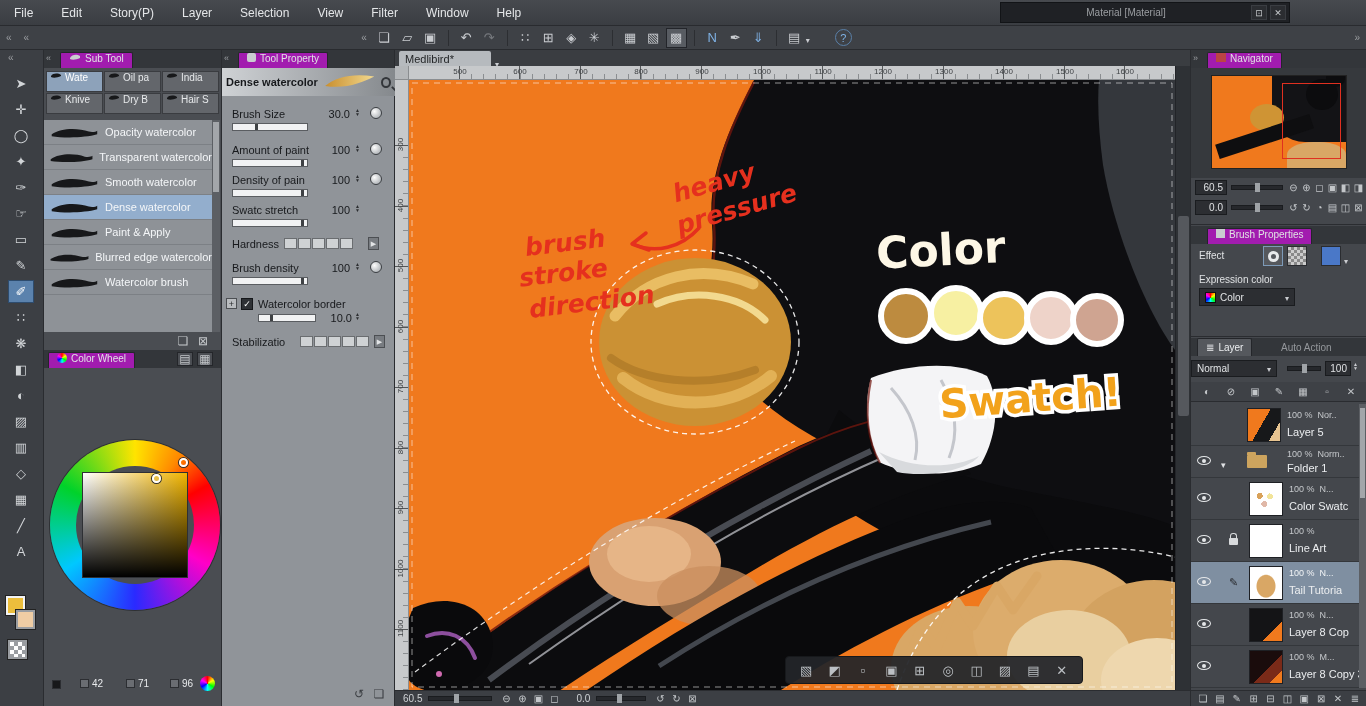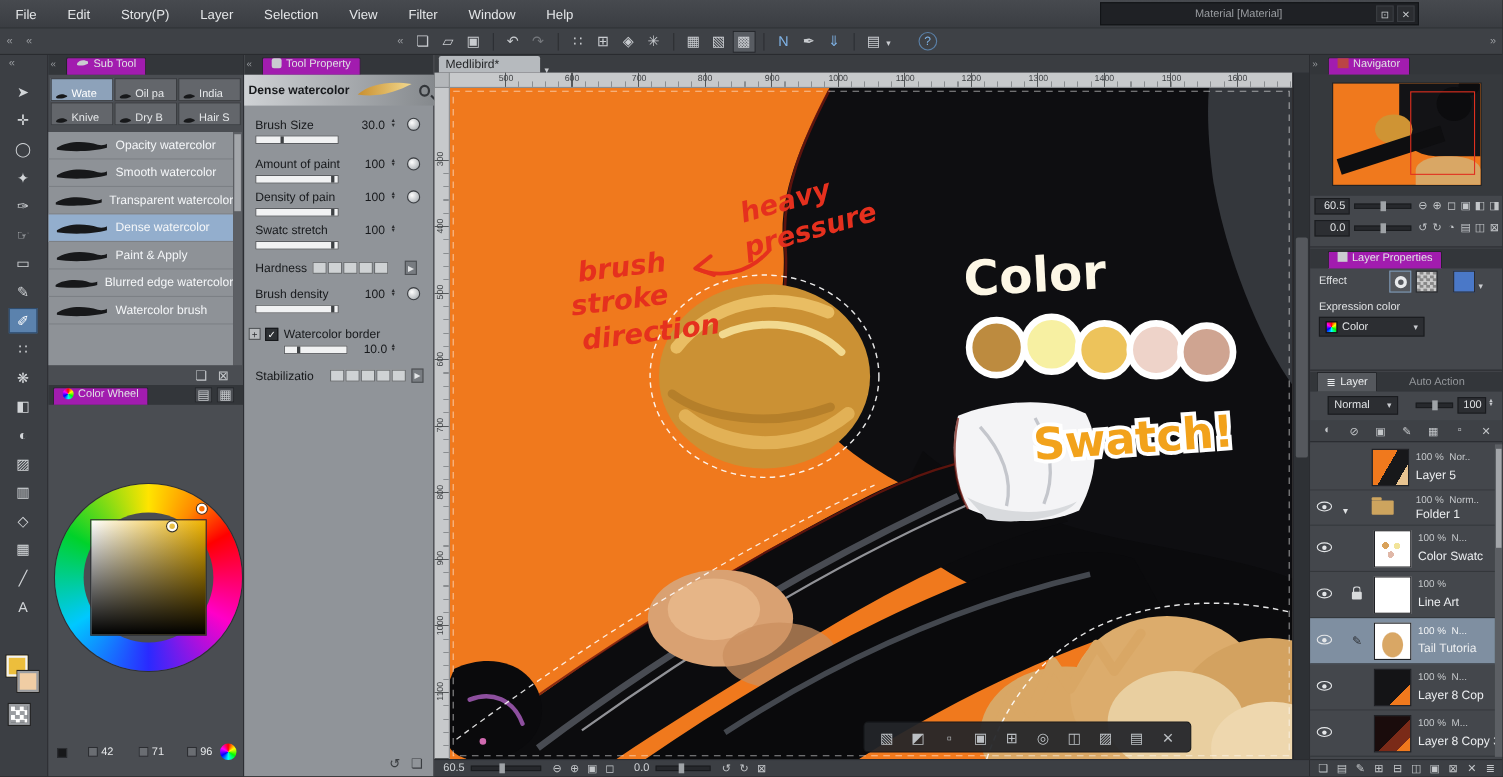--- a/index.html
+++ b/index.html
@@ -33,21 +33,21 @@
 .clps2{position:absolute;left:2px;top:3px;font-size:9px;color:#9a9da1}
 .ico{display:inline-flex;align-items:center;justify-content:center;color:#c3c6c9;font-size:12px;width:18px;height:18px}
 .chev::after{content:"▾";font-size:8px;color:#caccd0}
 .caret::after{content:"▾";font-size:9px;color:#e0e2e4}
 .spin{display:inline-flex;flex-direction:column;line-height:4px}
 .spin::before{content:"▲";font-size:5px;color:#2c2e31}
 .spin::after{content:"▼";font-size:5px;color:#2c2e31}
 .spin.lt::before{color:#caccd0}.spin.lt::after{color:#caccd0}
 
 #subtool-col{left:44px;top:50px;width:178px;height:656px;background:#4a4d52;border-right:1px solid #2a2c30}
-.st-tab{position:absolute;width:57px;height:21px;background:#63666b;border:1px solid #3a3c40;color:#e6e8ea;font-size:10px;display:flex;align-items:flex-end;gap:3px;padding:0 3px;overflow:hidden;white-space:nowrap}
+.st-tab{position:absolute;width:57px;height:21px;background:#63666b;border:1px solid #3a3c40;color:#e6e8ea;font-size:10px;display:flex;align-items:flex-start;gap:3px;padding:0 3px;overflow:hidden;white-space:nowrap}
 .st-tab.sel{background:#8da2ba;border-color:#55размер6d88;color:#fff}
 #st-list{position:absolute;left:0;top:70px;width:168px;height:212px;background:#8e9297;overflow:hidden}
 .st-item{height:25px;display:flex;align-items:center;gap:6px;padding-left:5px;border-bottom:1px solid #7c8085;color:#f4f6f8;font-size:11px;white-space:nowrap}
 .st-item.sel{background:#93aecd}
 .st-scroll{position:absolute;left:168px;top:70px;width:8px;height:212px;background:#5c5f64}
 .st-scroll i{position:absolute;left:1px;top:2px;width:6px;height:70px;background:#a3a6aa}
 
 #cw-hdr{top:300px}
 #wheel{position:absolute;left:6px;top:390px;width:170px;height:170px;border-radius:50%;background:conic-gradient(#ffe400,#ff8a00 9%,#ff0000 17%,#ff00c8 33%,#2a2aff 50%,#00c8ff 66%,#00d22a 83%,#ffe400);box-shadow:0 0 0 1px #2e3034}
 #wheel::after{content:"";position:absolute;left:26px;top:26px;width:118px;height:118px;border-radius:50%;background:#4a4d52}
@@ -270,27 +270,27 @@
       <div class="st-item">
         <svg width="50" height="13" viewBox="0 0 52 14">
             <path d="M2,9 C12,2 30,2 42,6 C46,7 50,6 51,5 L51,9 C38,13 14,13 2,11 Z" fill="#17181a"></path>
           </svg>
         <span>Opacity watercolor</span>
       </div>
       <div class="st-item">
         <svg width="50" height="13" viewBox="0 0 52 14">
             <path d="M2,9 C12,2 30,2 42,6 C46,7 50,6 51,5 L51,9 C38,13 14,13 2,11 Z" fill="#17181a"></path>
           </svg>
-        <span>Smooth watercolor</span>
+        <span>Transparent watercolor</span>
       </div>
       <div class="st-item">
         <svg width="50" height="13" viewBox="0 0 52 14">
             <path d="M2,9 C12,2 30,2 42,6 C46,7 50,6 51,5 L51,9 C38,13 14,13 2,11 Z" fill="#17181a"></path>
           </svg>
-        <span>Transparent watercolor</span>
+        <span>Smooth watercolor</span>
       </div>
       <div class="st-item sel">
         <svg width="50" height="13" viewBox="0 0 52 14">
             <path d="M2,9 C12,2 30,2 42,6 C46,7 50,6 51,5 L51,9 C38,13 14,13 2,11 Z" fill="#17181a"></path>
           </svg>
         <span>Dense watercolor</span>
       </div>
       <div class="st-item">
         <svg width="50" height="13" viewBox="0 0 52 14">
             <path d="M2,9 C12,2 30,2 42,6 C46,7 50,6 51,5 L51,9 C38,13 14,13 2,11 Z" fill="#17181a"></path>
@@ -618,21 +618,21 @@
     <span class="nvi" style="left:122px;top:150px">◔</span>
     <span class="nvi" style="left:135px;top:150px">▤</span>
     <span class="nvi" style="left:148px;top:150px">◫</span>
     <span class="nvi" style="left:161px;top:150px">⊠</span>
     <div class="divider" style="top:174px"></div>
 
     <div class="pnl-hdr" style="top:176px">
       <span class="clps2" style="top:179px">»</span>
       <div class="pnl-tab">
         <span style="width:9px;height:9px;background:#caccd0;display:inline-block"></span>
-        <span>Layer Properties</span>
+        <span>Brush Properties</span>
       </div>
     </div>
     <span class="lbl" style="left:8px;top:200px">Effect</span>
     <div class="eff-ring" style="left:72px;top:196px">
         <i></i>
       </div>
     <div class="eff-tone" style="left:96px;top:196px"></div>
     <div class="eff-blue" style="left:130px;top:196px"></div>
     <span class="chev" style="position:absolute;left:153px;top:200px"></span>
     <span class="lbl" style="left:8px;top:224px">Expression color</span>
@@ -645,21 +645,21 @@
 
     <div class="pnl-hdr" style="top:288px">
       <div class="ltab sel" style="left:6px;bottom:0;position:absolute">
         <span style="font-size:10px">≣</span>
         <span>Layer</span>
       </div>
       <div class="ltab unsel" style="left:82px;bottom:0;position:absolute">
         <span>Auto Action</span>
       </div>
     </div>
-    <div class="dd" style="left:16px;top:310px;width:64px;height:17px">
+    <div class="dd" style="left:0;top:310px;width:86px;height:17px">
       <span>Normal</span>
       <span class="chev" style="margin-left:auto"></span>
     </div>
     <div class="nv-slider" style="left:96px;top:316px;width:34px">
         <i></i>
       </div>
     <div class="val-box" style="left:134px;top:311px;width:26px">
         <span>100</span>
       </div>
     <span class="spin lt" style="position:absolute;left:162px;top:312px"></span>

